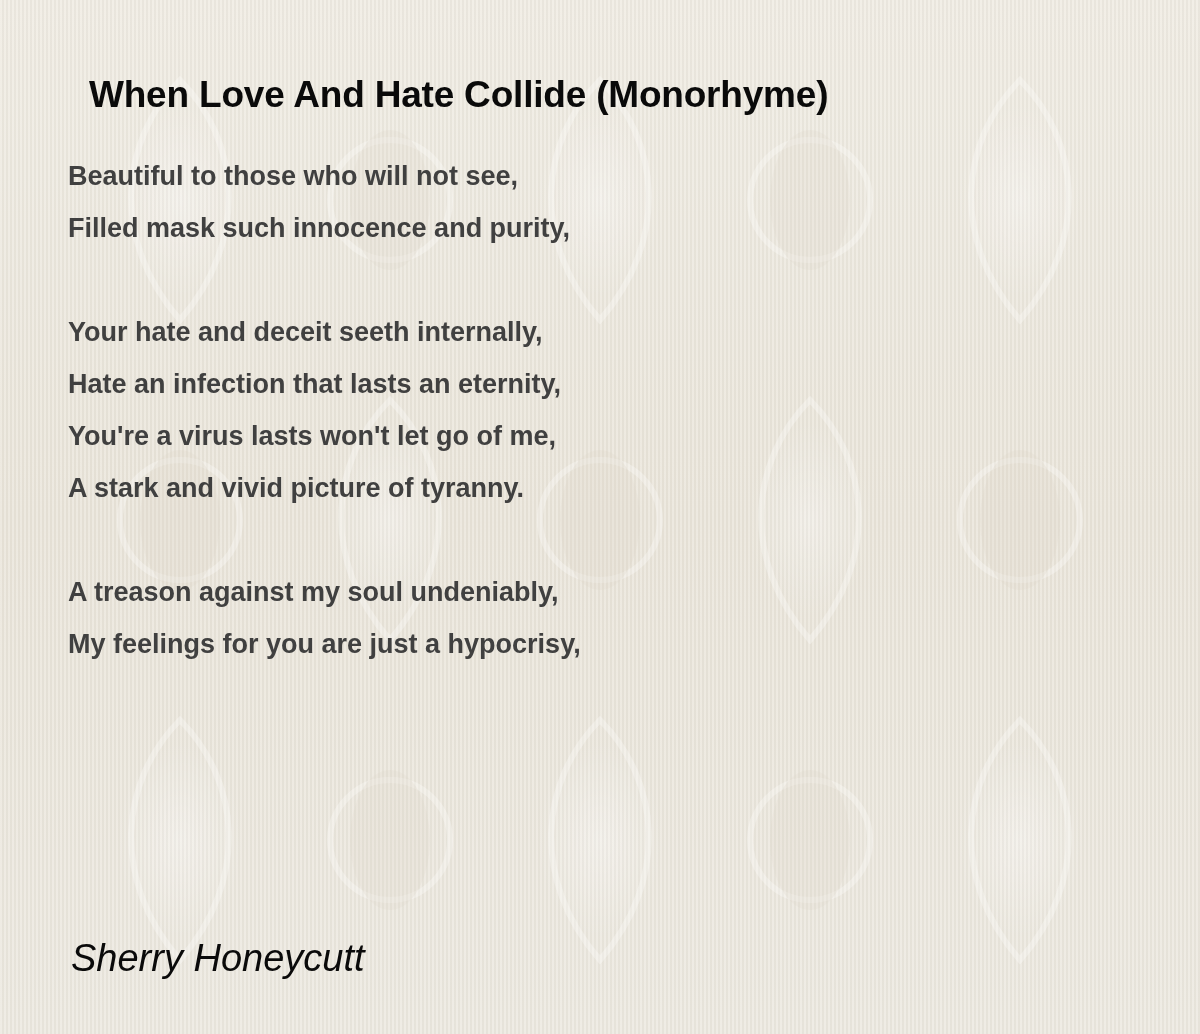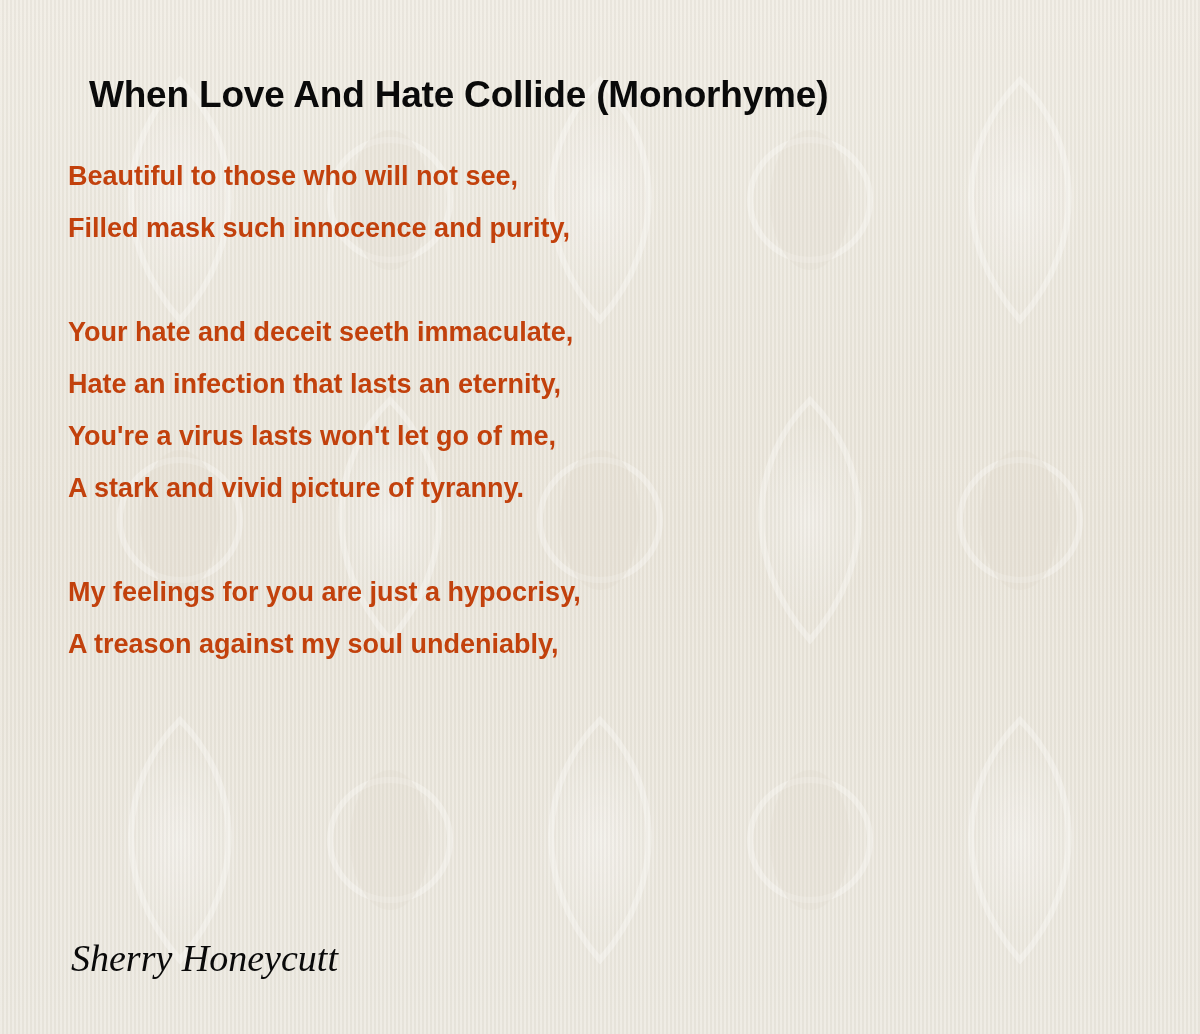--- a/index.html
+++ b/index.html
@@ -56,29 +56,29 @@
     }
     .stanza {
       margin: 0 0 52px 0;
     }
     .line {
       display: block;
       font-family: "Liberation Sans", sans-serif;
       font-weight: bold;
       font-size: 27px;
       line-height: 52px;
-      color: #c2410c;
+      color: #404040;
       white-space: nowrap;
     }
     .author {
       position: absolute;
       top: 932px;
       left: 3px;
       margin: 0;
-      font-family: Liberation Serif, serif;
+      font-family: Liberation Sans, sans-serif;
       font-style: italic;
       font-weight: normal;
       font-size: 38px;
       line-height: 52px;
       color: #0a0a0a;
       white-space: nowrap;
     }
   </style>
 </head>
 <body>
@@ -114,25 +114,25 @@
 
 <main class="content">
   <h1 class="title">When Love And Hate Collide (Monorhyme)</h1>
 
   <section class="poem">
     <div class="stanza">
       <span class="line">Beautiful to those who will not see,</span>
       <span class="line">Filled mask such innocence and purity,</span>
     </div>
     <div class="stanza">
-      <span class="line">Your hate and deceit seeth immaculate,</span>
+      <span class="line">Your hate and deceit seeth internally,</span>
       <span class="line">Hate an infection that lasts an eternity,</span>
       <span class="line">You're a virus lasts won't let go of me,</span>
       <span class="line">A stark and vivid picture of tyranny.</span>
     </div>
     <div class="stanza">
+      <span class="line">A treason against my soul undeniably,</span>
       <span class="line">My feelings for you are just a hypocrisy,</span>
-      <span class="line">A treason against my soul undeniably,</span>
     </div>
   </section>
 
   <p class="author">Sherry Honeycutt</p>
 </main>
 
 </body></html>

